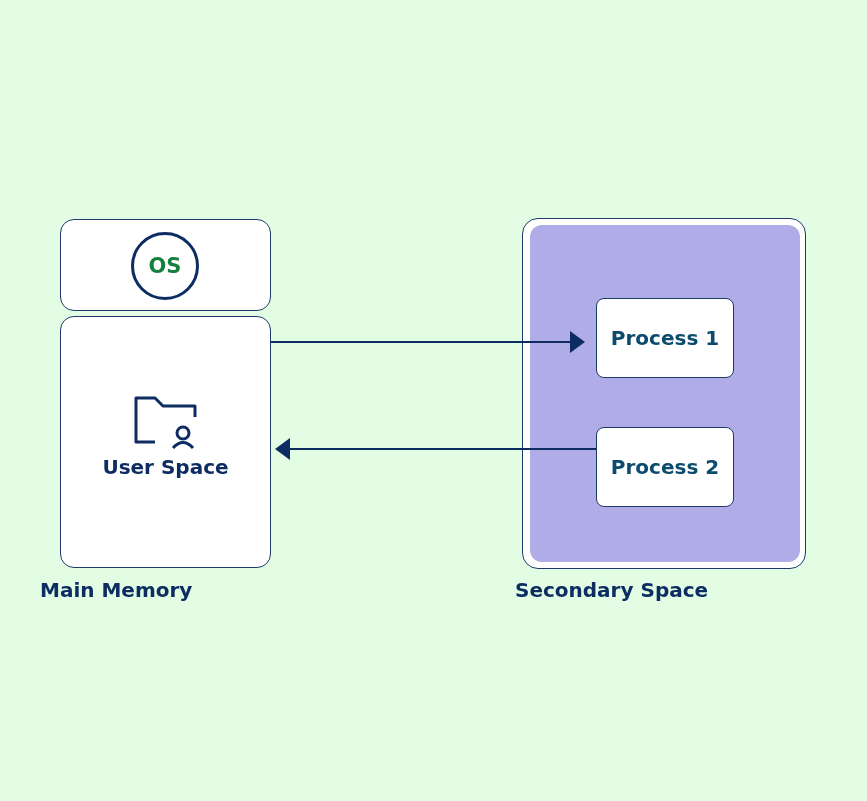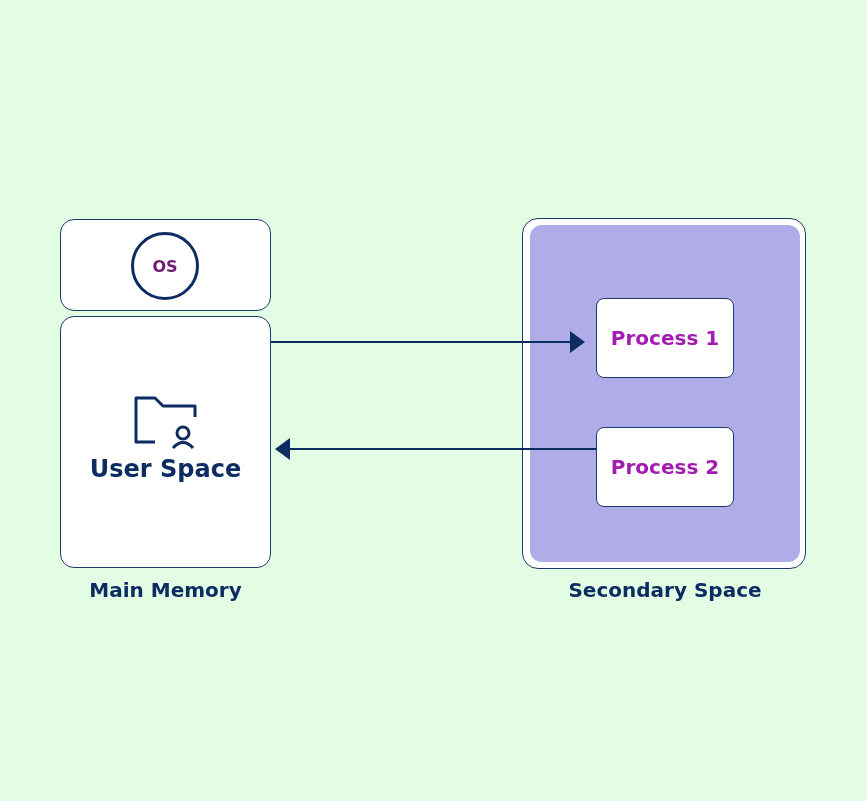--- a/index.html
+++ b/index.html
@@ -13,44 +13,44 @@
   .box {
     position: absolute; background: #ffffff;
     border: 1.5px solid #1e3a6a; box-sizing: border-box;
   }
   #os-box { left: 60px; top: 219px; width: 211px; height: 92px; border-radius: 14px; }
   #user-box { left: 60px; top: 316px; width: 211px; height: 252px; border-radius: 14px; }
   #os-circle {
     position: absolute; left: 131px; top: 232px; width: 68px; height: 68px;
     border: 3px solid #0d2d62; border-radius: 50%; box-sizing: border-box;
     display: flex; align-items: center; justify-content: center;
-    font-weight: bold; font-size: 16px; color: #701a75;
+    font-weight: bold; font-size: 21px; color: #15803d;
   }
   #folder-icon { position: absolute; left: 133px; top: 395px; width: 66px; height: 54px; }
   #user-space-label {
     position: absolute; left: 60px; width: 211px; top: 455px; text-align: center;
-    font-weight: bold; font-size: 24px;
+    font-weight: bold; font-size: 20px;
   }
   .caption {
-    position: absolute; font-weight: bold; font-size: 20px; text-align: center;
+    position: absolute; font-weight: bold; font-size: 20px; text-align: left;
   }
   #main-caption { left: 40px; width: 251px; top: 578px; }
   #sec-caption { left: 515px; width: 300px; top: 578px; }
   #sec-outer {
     left: 522px; top: 218px; width: 284px; height: 351px; border-radius: 16px;
   }
   #sec-inner {
     position: absolute; left: 530px; top: 225px; width: 270px; height: 337px;
     background: #b0ace8; border-radius: 12px;
   }
   .proc {
     position: absolute; left: 596px; width: 138px; height: 80px;
     background: #fff; border: 1.5px solid #1e3a6a; border-radius: 8px; box-sizing: border-box;
     display: flex; align-items: center; justify-content: center;
-    font-weight: bold; font-size: 20px; color: #a21caf;
+    font-weight: bold; font-size: 20px; color: #0c4a6e;
   }
   #proc1 { top: 298px; }
   #proc2 { top: 427px; }
   #arrows { position: absolute; left: 0; top: 0; }
 </style>
 </head>
 <body>
 
 <div class="box" id="os-box"></div>
 <div id="os-circle">OS</div>

